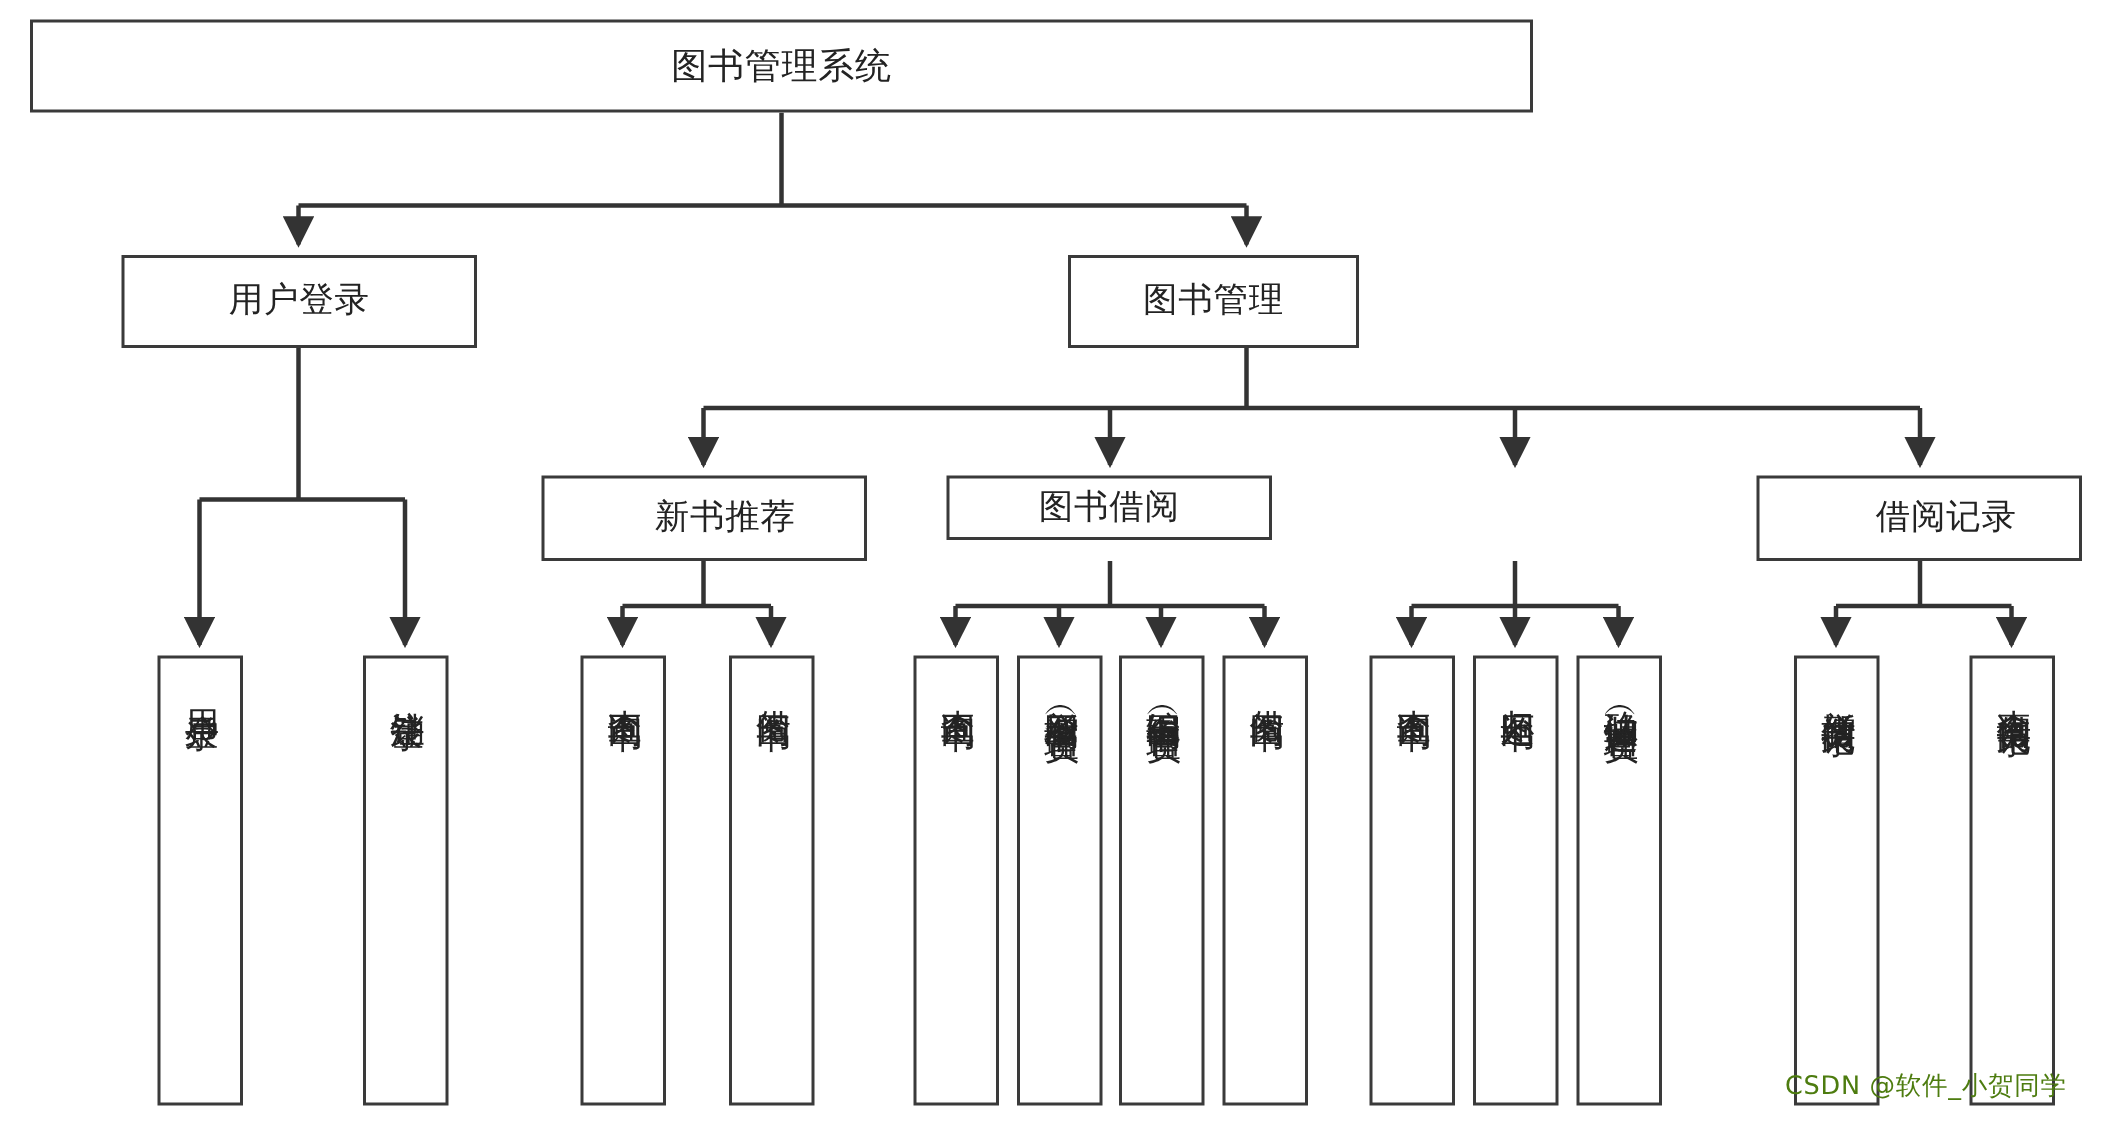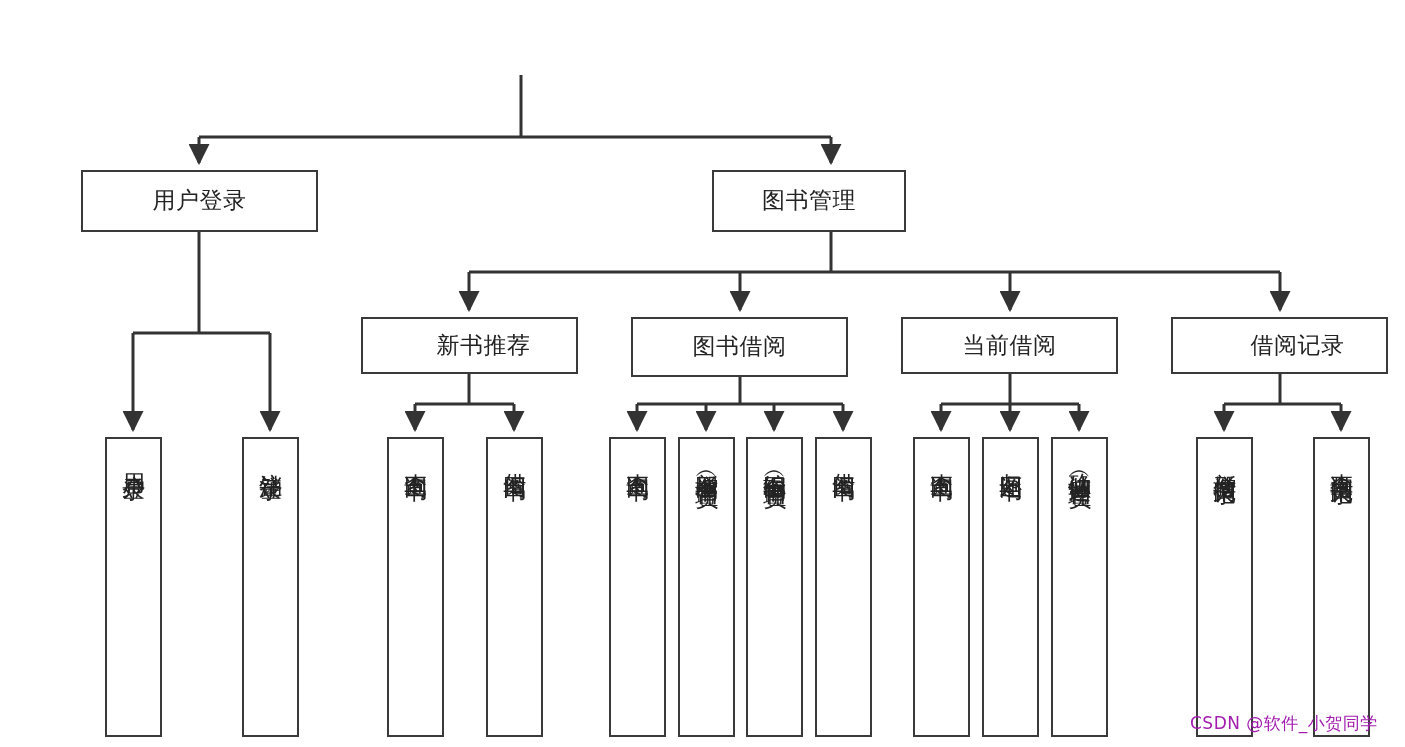--- a/index.html
+++ b/index.html
@@ -58,21 +58,21 @@
     line-height:1.02;
     letter-spacing:2px;
     white-space:normal;
     max-height:268px;
   }
   .watermark{
     position:absolute;
     left:1190px;
     top:712px;
     font-size:17px;
-    color:#a21caf;
+    color:#4d7c0f;
     letter-spacing:0.5px;
     z-index:6;
     white-space:nowrap;
     pointer-events:none;
   }
 </style>
 </head>
 <body>
 
 <div id="canvas">
@@ -121,36 +121,36 @@
       <path d="M 1010 404 L 1010 430" marker-end="url(#arrow)"></path>
       <path d="M 1079 404 L 1079 430" marker-end="url(#arrow)"></path>
 
       <path d="M 1280 374 L 1280 404"></path>
       <path d="M 1224 404 L 1341 404"></path>
       <path d="M 1224 404 L 1224 430" marker-end="url(#arrow)"></path>
       <path d="M 1341 404 L 1341 430" marker-end="url(#arrow)"></path>
     </g>
   </svg>
 
+  <div class="node h root" style="left:20px; top:13px; width:1002px; height:62px;">
+    <span class="lbl">图书管理系统</span>
+  </div>
 
   <div class="node h" style="left:81px; top:170px; width:237px; height:62px;">
     <span class="lbl">用户登录</span>
   </div>
   <div class="node h" style="left:712px; top:170px; width:194px; height:62px;">
     <span class="lbl">图书管理</span>
   </div>
 
   <div class="node h" style="left:361px; top:317px; width:217px; height:57px;padding-left:28px;">
     <span class="lbl">新书推荐</span>
   </div>
-  <div class="node h" style="left:631px; top:317px; width:217px; height:60px;">
+  <div class="node h" style="left:631px; top:317px; width:217px; height:43px;">
     <span class="lbl">图书借阅</span>
-  </div>
-  <div class="node h" style="left:901px; top:317px; width:217px; height:57px;">
-    <span class="lbl">当前借阅</span>
   </div>
   <div class="node h" style="left:1171px; top:317px; width:217px; height:57px;padding-left:36px;">
     <span class="lbl">借阅记录</span>
   </div>
 
   <div class="node v" style="left:105px; top:437px; width:57px; height:300px;">
     <span class="lbl">用户登录</span>
   </div>
   <div class="node v" style="left:242px; top:437px; width:57px; height:300px;">
     <span class="lbl">注销登录</span>

